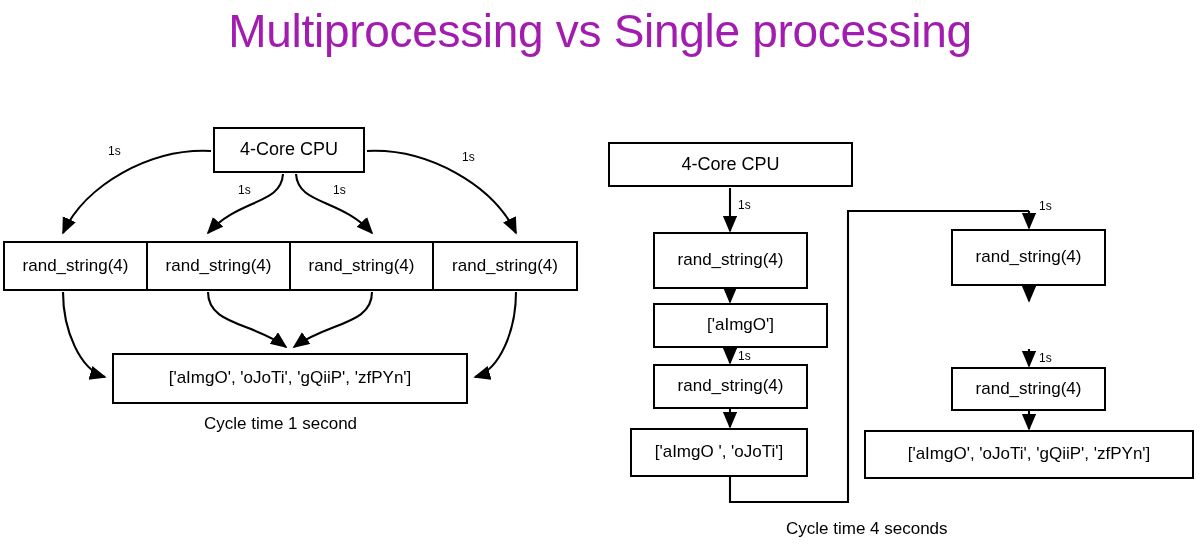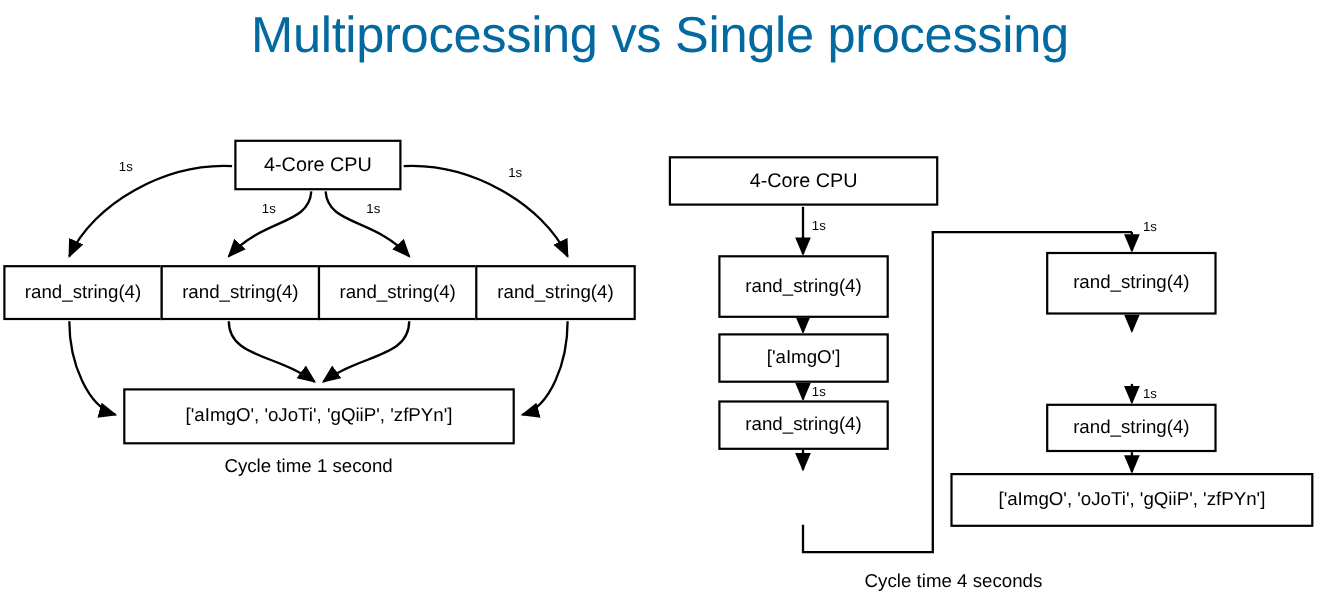--- a/index.html
+++ b/index.html
@@ -21,21 +21,21 @@
   }
   #page-title {
     position: absolute;
     left: 0;
     top: 4px;
     width: 1200px;
     text-align: center;
     font-size: 46px;
     font-weight: 400;
     letter-spacing: -0.3px;
-    color: #0369a1;
+    color: #a21caf;
     white-space: nowrap;
   }
   svg.diagram-layer {
     position: absolute;
     left: 0;
     top: 0;
     width: 1200px;
     height: 550px;
   }
   .node-box {
@@ -139,25 +139,28 @@
 
   <div class="caption" style="left:204px; top:414px;">Cycle time 1 second</div>
 
   <div class="node-box cpu-text" style="left:608px; top:142px; width:245px; height:45px;">
     <span>4-Core CPU</span>
   </div>
 
   <div class="node-box" style="left:653px; top:232px; width:155px; height:57px;">
     <span>rand_string(4)</span>
   </div>
-  <div class="node-box" style="left:653px; top:303px; width:155px; height:45px;">
+  <div class="node-box" style="left:653px; top:303px; width:175px; height:45px;">
     <span>['aImgO']</span>
   </div>
   <div class="node-box" style="left:653px; top:364px; width:155px; height:45px;">
     <span>rand_string(4)</span>
+  </div>
+  <div class="node-box" style="left:630px; top:428px; width:178px; height:49px;">
+    <span>['aImgO ', 'oJoTi']</span>
   </div>
 
   <div class="node-box" style="left:951px; top:229px; width:155px; height:57px;">
     <span>rand_string(4)</span>
   </div>
   <div class="node-box" style="left:951px; top:367px; width:155px; height:44px;">
     <span>rand_string(4)</span>
   </div>
   <div class="node-box" style="left:864px; top:430px; width:330px; height:49px;">
     <span>['aImgO', 'oJoTi', 'gQiiP', 'zfPYn']</span>

